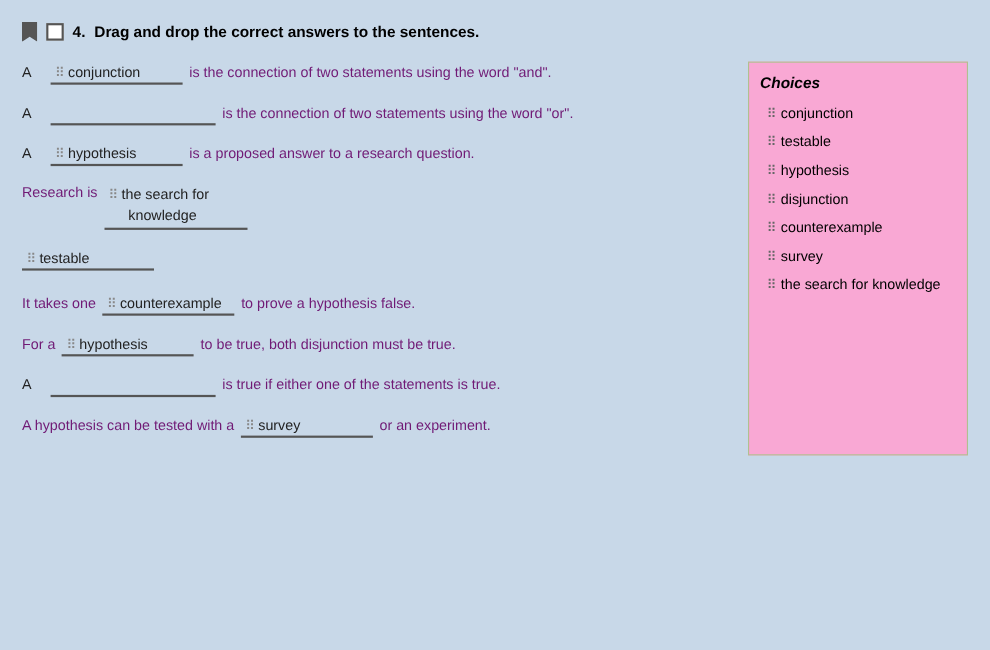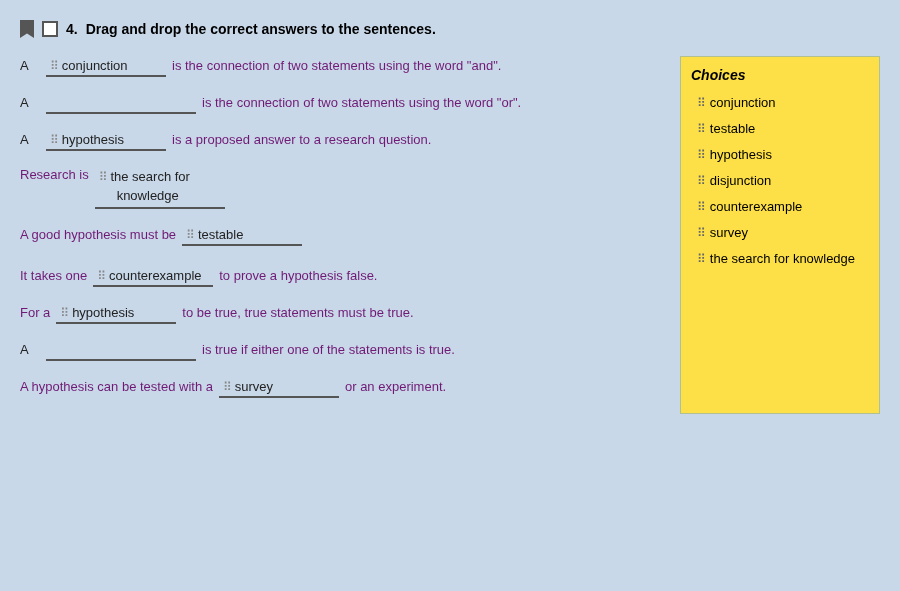--- a/index.html
+++ b/index.html
@@ -38,21 +38,21 @@
 
     .main-content {
       display: flex;
       gap: 16px;
     }
     .left-panel {
       flex: 1;
     }
     .choices-panel {
       width: 200px;
-      background: #fde047;
+      background: #f9a8d4;
       border: 1px solid #b0c090;
       padding: 10px;
       min-height: 220px;
     }
     .choices-title {
       font-style: italic;
       font-weight: bold;
       font-size: 14px;
       margin-bottom: 8px;
     }
@@ -152,21 +152,20 @@
       <span class="drop-zone" style="flex-direction:column; align-items:flex-start; min-width:130px; padding-bottom:4px;">
         <span style="display:flex;align-items:center;gap:4px;">
           <span class="drag-handle">⠿</span>
           <span class="drop-zone-text">the search for</span>
         </span>
         <span class="drop-zone-text" style="padding-left:18px;">knowledge</span>
       </span>
     </div>
 
     <div class="sentence-row" style="margin-top:8px;">
-      <span class="sentence-text">A good hypothesis must be</span>
       <span class="drop-zone">
         <span class="drag-handle">⠿</span>
         <span class="drop-zone-text">testable</span>
       </span>
     </div>
 
     <div class="sentence-row" style="margin-top:20px;">
       <span class="sentence-text">It takes one</span>
       <span class="drop-zone">
         <span class="drag-handle">⠿</span>
@@ -174,21 +173,21 @@
       </span>
       <span class="sentence-text">to prove a hypothesis false.</span>
     </div>
 
     <div class="sentence-row" style="margin-top:8px;">
       <span class="sentence-text">For a</span>
       <span class="drop-zone">
         <span class="drag-handle">⠿</span>
         <span class="drop-zone-text">hypothesis</span>
       </span>
-      <span class="sentence-text">to be true, true statements must be true.</span>
+      <span class="sentence-text">to be true, both disjunction must be true.</span>
     </div>
 
     <div class="sentence-row" style="margin-top:8px;">
       <span class="row-label">A</span>
       <span class="drop-zone" style="min-width:150px;">
         <span class="drop-zone-text">&nbsp;</span>
       </span>
       <span class="sentence-text">is true if either one of the statements is true.</span>
     </div>
 

